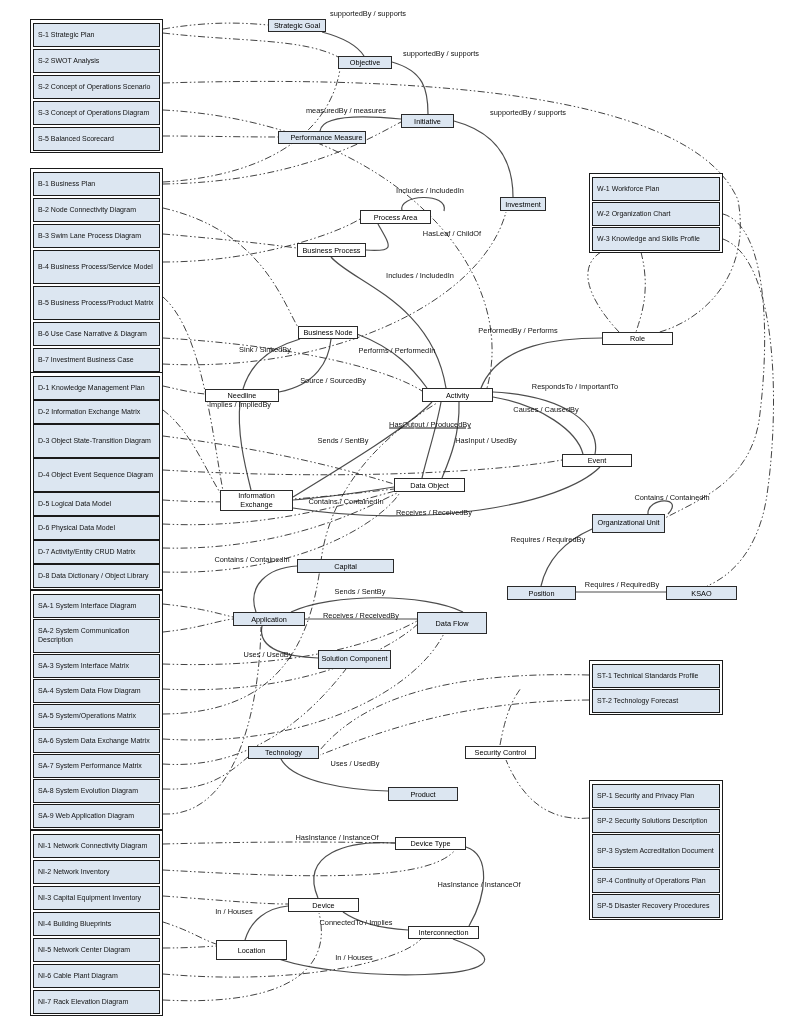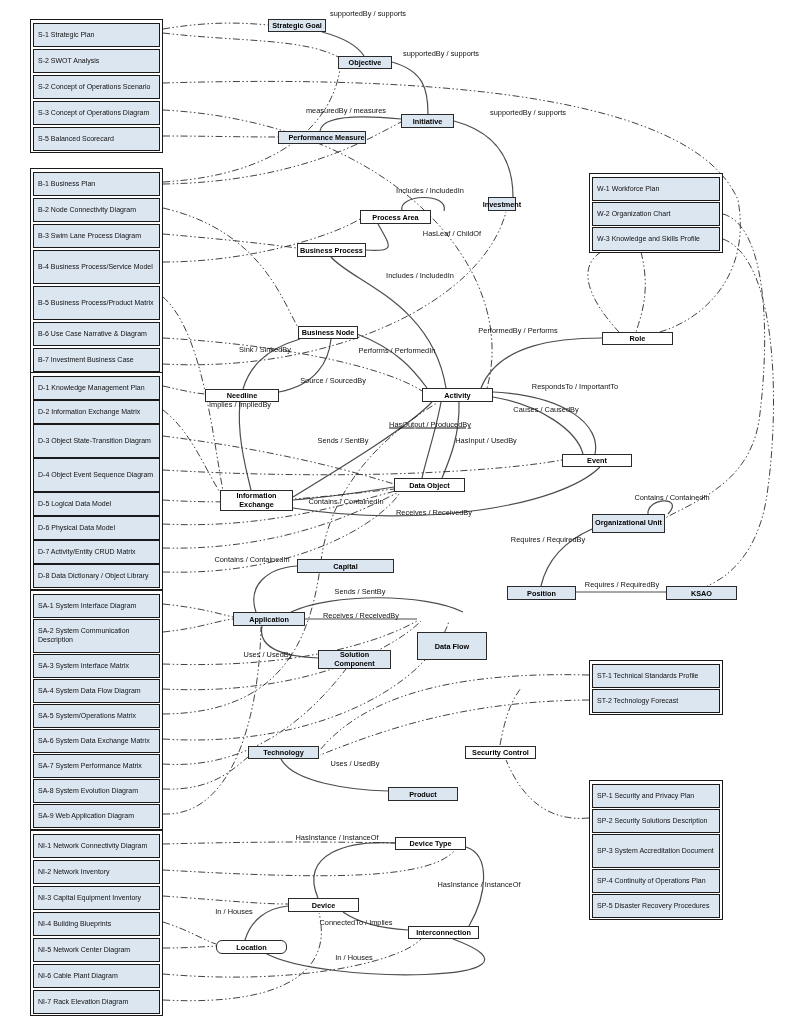--- a/index.html
+++ b/index.html
@@ -5,21 +5,21 @@
   html,body{margin:0;padding:0;background:#fff;}
   #canvas{position:relative;width:791px;height:1024px;background:#fff;overflow:hidden;
           font-family:"Liberation Sans",sans-serif;}
   #wires{position:absolute;left:0;top:0;width:791px;height:1024px;}
   #wires path.solid{fill:none;stroke:#4d4d4d;stroke-width:1.2;}
   #wires path.dashed{fill:none;stroke:#2e2e2e;stroke-width:0.9;stroke-dasharray:7 2.5 1.5 2.5 1.5 2.5;}
   .docgroup{position:absolute;border:1px solid #1a1a1a;background:#fff;}
   .docrow{position:absolute;left:2px;right:2px;background:#dce6f1;border:1px solid #1a1a1a;
           display:flex;align-items:center;padding:0 4px;font-size:7px;line-height:1.25;color:#111;}
   .entity{position:absolute;border:1.5px solid #2a2a2a;display:flex;align-items:center;justify-content:center;
-          font-weight:bold;font-size:7.3px;text-align:center;white-space:nowrap;color:#000;box-sizing:border-box;}
+          font-weight:normal;font-size:7.3px;text-align:center;white-space:nowrap;color:#000;box-sizing:border-box;}
   .entity.blue{background:#dce6f1;}
   .entity.white{background:#ffffff;}
   .entity.multi{white-space:normal;line-height:1.1;padding:0 1px;}
   .edgelabel{position:absolute;transform:translate(-50%,-50%);font-size:7.4px;white-space:nowrap;color:#111;}
 </style>
 </head>
 <body>
 
 <div id="canvas">
   <svg id="wires" viewBox="0 0 791 1024">
@@ -165,44 +165,44 @@
         <div class="docrow" style="top: 53px; height: 32px;">SP-3 System Accreditation Document</div>
         <div class="docrow" style="top: 88px; height: 22px;">SP-4 Continuity of Operations Plan</div>
         <div class="docrow" style="top: 113px; height: 22px;">SP-5 Disaster Recovery Procedures</div>
       </div>
     </div>
   <div id="entity-layer">
       <div class="entity blue" style="left: 268px; top: 19px; width: 58px; height: 13px;">Strategic Goal</div>
       <div class="entity blue" style="left: 338px; top: 56px; width: 54px; height: 13px;">Objective</div>
       <div class="entity blue" style="left: 401px; top: 114px; width: 53px; height: 14px;">Initiative</div>
       <div class="entity blue" style="left: 278px; top: 131px; width: 88px; height: 13px; padding-left: 9px;">Performance Measure</div>
-      <div class="entity blue" style="left: 488px; top: 197px; width: 28px; height: 14px;">Investment</div>
+      <div class="entity blue" style="left: 500px; top: 197px; width: 46px; height: 14px;">Investment</div>
       <div class="entity white" style="left: 360px; top: 210px; width: 71px; height: 14px;">Process Area</div>
       <div class="entity white" style="left: 297px; top: 243px; width: 69px; height: 14px;">Business Process</div>
       <div class="entity white" style="left: 298px; top: 326px; width: 60px; height: 13px;">Business Node</div>
       <div class="entity white" style="left: 205px; top: 389px; width: 74px; height: 13px;">Needline</div>
       <div class="entity white" style="left: 422px; top: 388px; width: 71px; height: 14px;">Activity</div>
       <div class="entity white" style="left: 602px; top: 332px; width: 71px; height: 13px;">Role</div>
       <div class="entity white" style="left: 562px; top: 454px; width: 70px; height: 13px;">Event</div>
       <div class="entity white" style="left: 394px; top: 478px; width: 71px; height: 14px;">Data Object</div>
       <div class="entity white multi" style="left: 220px; top: 490px; width: 73px; height: 21px;">Information Exchange</div>
       <div class="entity blue multi" style="left: 592px; top: 514px; width: 73px; height: 19px;">Organizational Unit</div>
       <div class="entity blue" style="left: 507px; top: 586px; width: 69px; height: 14px;">Position</div>
       <div class="entity blue" style="left: 666px; top: 586px; width: 71px; height: 14px;">KSAO</div>
       <div class="entity blue" style="left: 297px; top: 559px; width: 97px; height: 14px;">Capital</div>
       <div class="entity blue" style="left: 233px; top: 612px; width: 72px; height: 14px;">Application</div>
-      <div class="entity blue" style="left: 417px; top: 632px; width: 70px; height: 28px;">Data Flow</div>
+      <div class="entity blue" style="left: 417px; top: 612px; width: 70px; height: 22px;">Data Flow</div>
       <div class="entity blue multi" style="left: 318px; top: 650px; width: 73px; height: 19px;">Solution Component</div>
       <div class="entity blue" style="left: 248px; top: 746px; width: 71px; height: 13px;">Technology</div>
       <div class="entity white" style="left: 465px; top: 746px; width: 71px; height: 13px;">Security Control</div>
       <div class="entity blue" style="left: 388px; top: 787px; width: 70px; height: 14px;">Product</div>
       <div class="entity white" style="left: 395px; top: 837px; width: 71px; height: 13px;">Device Type</div>
       <div class="entity white" style="left: 288px; top: 898px; width: 71px; height: 14px;">Device</div>
       <div class="entity white" style="left: 408px; top: 926px; width: 71px; height: 13px;">Interconnection</div>
-      <div class="entity white" style="left: 216px; top: 940px; width: 71px; height: 14px; border-radius: 6px;">Location</div>
+      <div class="entity white" style="left: 216px; top: 940px; width: 71px; height: 20px;">Location</div>
     </div>
   <div id="label-layer">
       <div class="edgelabel" style="left: 368px; top: 13px;">supportedBy / supports</div>
       <div class="edgelabel" style="left: 441px; top: 53px;">supportedBy / supports</div>
       <div class="edgelabel" style="left: 528px; top: 112px;">supportedBy / supports</div>
       <div class="edgelabel" style="left: 346px; top: 110px;">measuredBy / measures</div>
       <div class="edgelabel" style="left: 430px; top: 190px;">Includes / IncludedIn</div>
       <div class="edgelabel" style="left: 452px; top: 233px;">HasLeaf / ChildOf</div>
       <div class="edgelabel" style="left: 420px; top: 275px;">Includes / IncludedIn</div>
       <div class="edgelabel" style="left: 397px; top: 350px;">Performs / PerformedIn</div>

